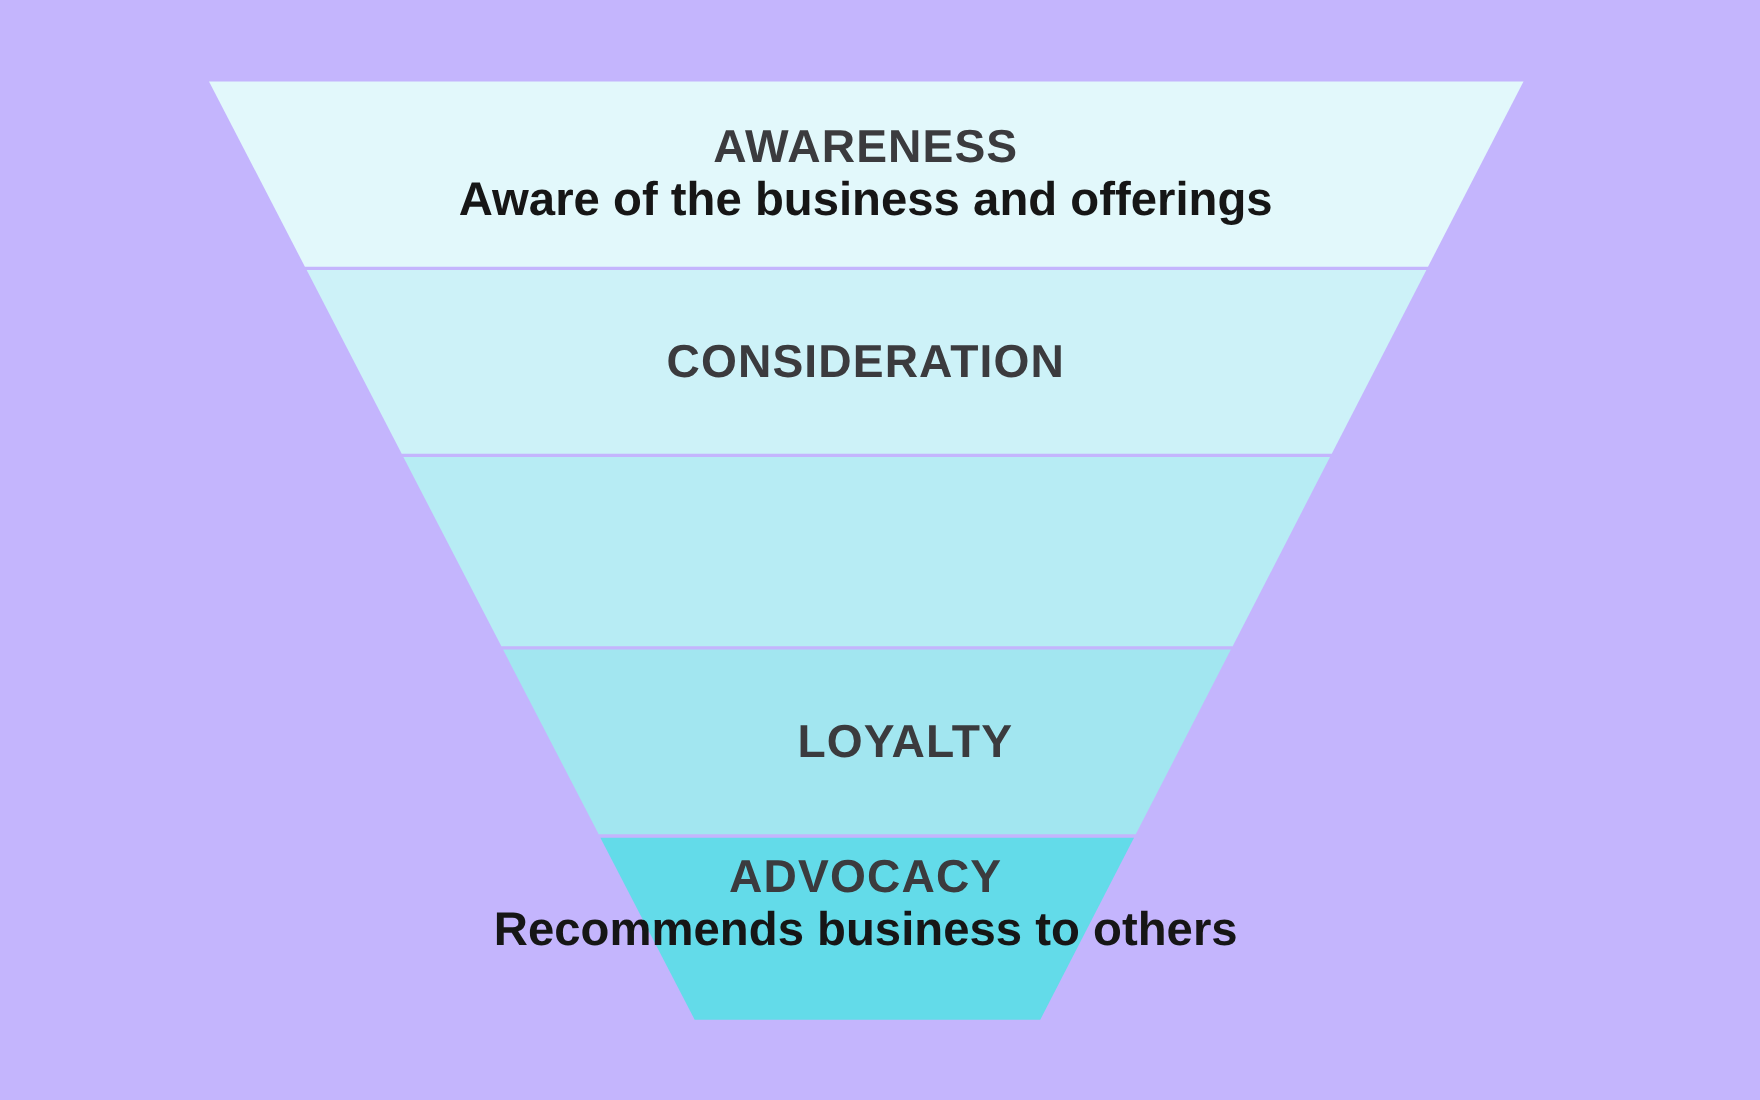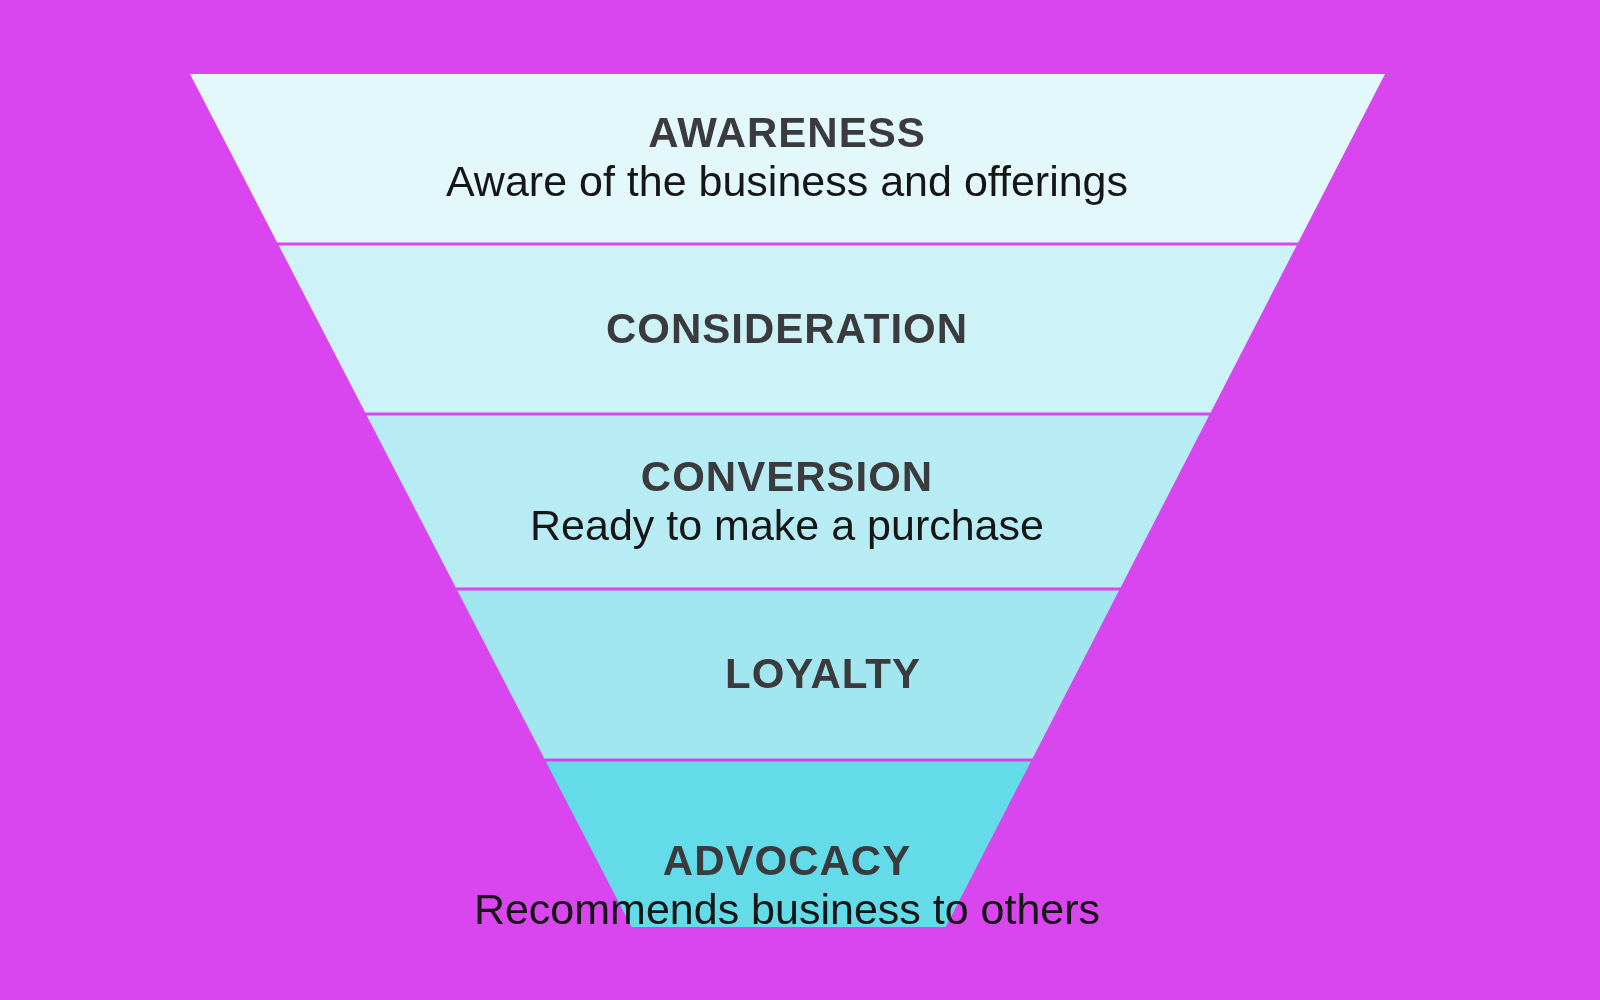--- a/index.html
+++ b/index.html
@@ -8,21 +8,21 @@
     background: #ffffff;
     width: 1600px;
     height: 1000px;
     overflow: hidden;
     font-family: "Liberation Sans", sans-serif;
   }
   .canvas {
     position: relative;
     width: 1600px;
     height: 1000px;
-    background: #d946ef;
+    background: #c4b5fd;
   }
   .funnel-svg {
     position: absolute;
     left: 0;
     top: 0;
     width: 1600px;
     height: 1000px;
     display: block;
   }
   .stage-text {
@@ -39,31 +39,31 @@
   .stage-title {
     font-size: 42px;
     font-weight: 800;
     letter-spacing: 1px;
     line-height: 1.05;
     color: var(--title-color, #3b3b3e);
   }
   .stage-desc {
     margin-top: 4px;
     font-size: 43px;
-    font-weight: 400;
+    font-weight: 700;
     letter-spacing: 0px;
     line-height: 1.05;
     color: var(--desc-color, #161616);
   }
   
   .stage-0 { top: 74px;    height: 168px; }
   .stage-1 { top: 245px;   height: 168px; justify-content: center; }
   .stage-2 { top: 415px;   height: 173px; }
   .stage-3 { top: 590px;   height: 169px; padding-left: 36px; }
-  .stage-4 { top: 803px;   height: 166px; }
+  .stage-4 { top: 739px;   height: 166px; }
 </style>
 </head>
 <body style="background: rgb(255, 255, 255);">
 
 <div class="canvas">
 
   <svg class="funnel-svg" viewBox="0 0 1600 1000" xmlns="http://www.w3.org/2000/svg">
     <polygon points="190,74 1385,74 1298.2,242.5 277.2,242.5" fill="#e2f8fb"></polygon>
     <polygon points="278.8,245.5 1296.7,245.5 1210.7,412.5 365.2,412.5" fill="#cdf2f8"></polygon>
     <polygon points="366.7,415.5 1209.1,415.5 1120.6,587.5 455.8,587.5" fill="#b7ecf4"></polygon>
@@ -73,24 +73,20 @@
 
   <div class="stage-text stage-0">
     <div class="stage-title">AWARENESS</div>
     <div class="stage-desc">Aware of the business and offerings</div>
   </div>
 
   <div class="stage-text stage-1">
     <div class="stage-title">CONSIDERATION</div>
   </div>
 
-  <div class="stage-text stage-2">
-    <div class="stage-title">CONVERSION</div>
-    <div class="stage-desc">Ready to make a purchase</div>
-  </div>
 
   <div class="stage-text stage-3">
     <div class="stage-title">LOYALTY</div>
   </div>
 
   <div class="stage-text stage-4">
     <div class="stage-title">ADVOCACY</div>
     <div class="stage-desc">Recommends business to others</div>
   </div>
 

